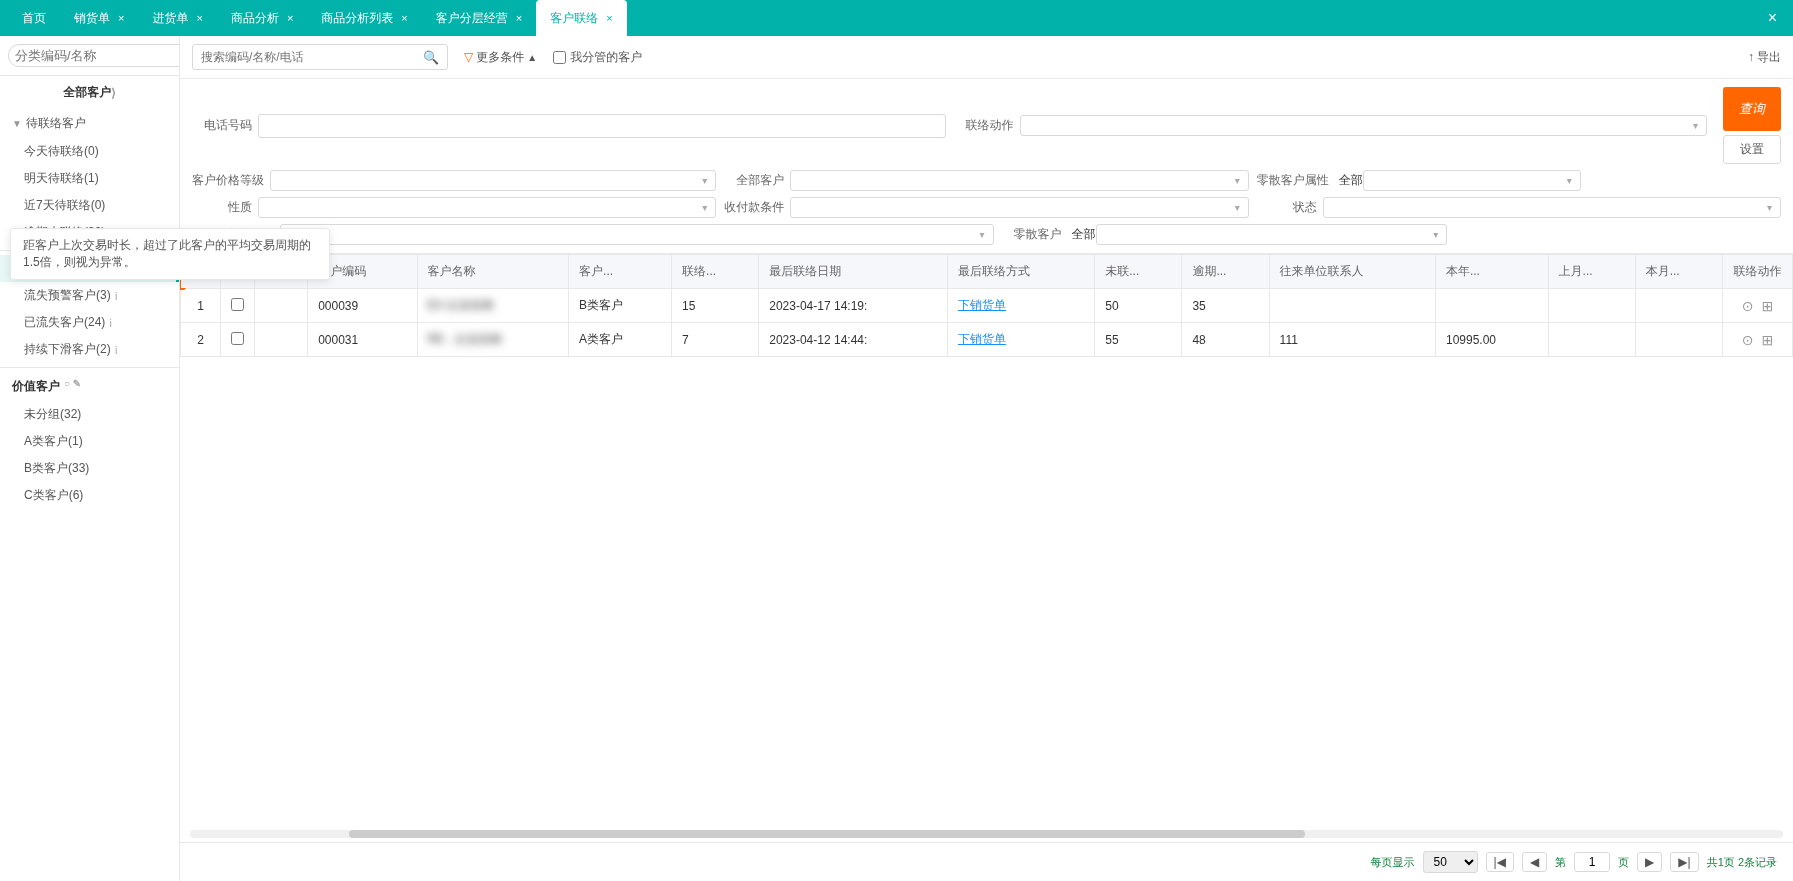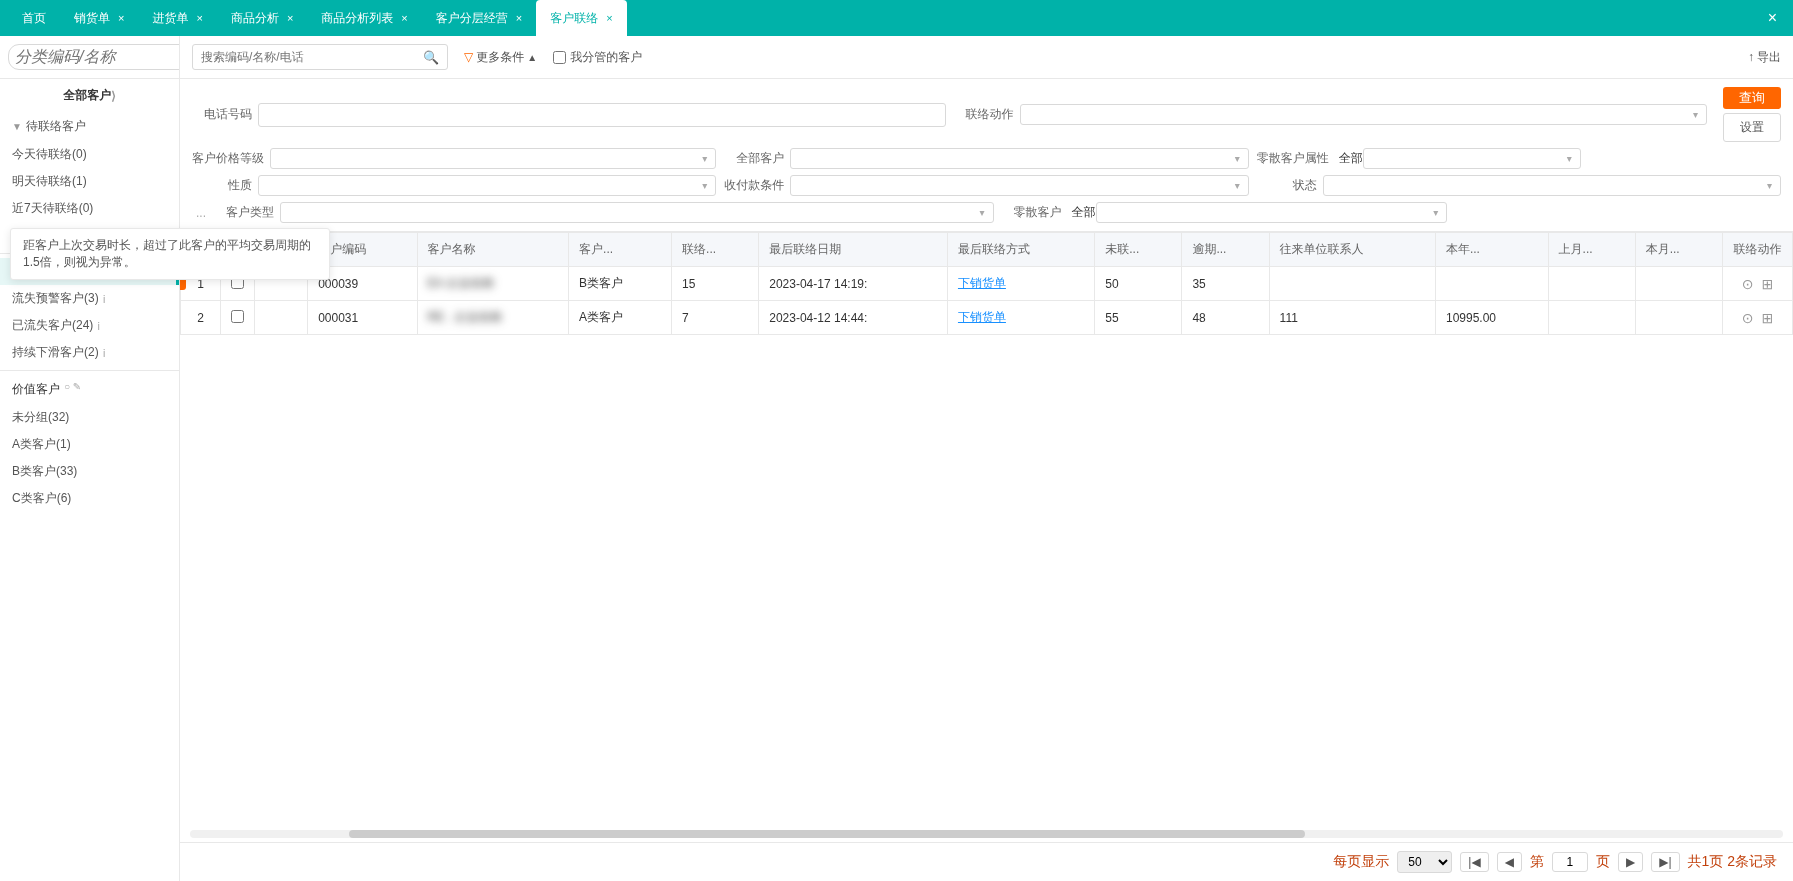--- a/index.html
+++ b/index.html
@@ -27,47 +27,47 @@
 
     
     .sidebar {
       width: 180px; background: #fff; border-right: 1px solid #e8e8e8;
       display: flex; flex-direction: column; overflow: hidden;
     }
     .sidebar-search {
       padding: 8px; border-bottom: 1px solid #e8e8e8; display: flex; align-items: center; gap: 4px;
     }
     .sidebar-search input {
-      flex: 1; border: 1px solid #d9d9d9; border-radius: 11px; padding: 3px 6px; font-size: 16px; outline: none; font-style: italic;
+      flex: 1; border: 1px solid #d9d9d9; border-radius: 11px; padding: 3px 6px; font-size: 13px; outline: none;
     }
 
     .sidebar-content { flex: 1; overflow-y: auto; }
     .sidebar-header {
       display: flex; align-items: center; justify-content: center;
       padding: 8px 12px; font-weight: bold; color: #333; background: #fff;
     }
     .sidebar-header .toggle-icon { color: #999; cursor: pointer; }
 
     .sidebar-group-title {
       display: flex; align-items: center; padding: 6px 12px; color: #555; cursor: pointer;
       font-size: 12px;
     }
     .sidebar-group-title .arrow { margin-right: 4px; font-size: 10px; color: #999; }
 
     .sidebar-item {
-      padding: 5px 12px 5px 12px; color: #555; cursor: pointer; font-size: 12px;
+      padding: 5px 12px 5px 24px; color: #555; cursor: pointer; font-size: 12px;
       display: flex; align-items: center;
     }
     .sidebar-item.active { background: #e6f7f6; color: #00b2a9; border-right: 3px solid #00b2a9; }
 
     .sidebar-divider { height: 1px; background: #e8e8e8; margin: 4px 0; }
 
     .sidebar-group-label {
       display: flex; align-items: flex-start; padding: 6px 12px; color: #333; cursor: pointer;
-      font-size: 12px; font-weight: normal;
+      font-size: 12px; font-weight: bold;
     }
 
     
     .content-area { flex: 1; display: flex; flex-direction: column; overflow: hidden; background: #f5f7fa; }
 
     
     .toolbar {
       background: #fff; border-bottom: 1px solid #e8e8e8; padding: 8px 12px;
       display: flex; align-items: center; gap: 8px;
     }
@@ -105,22 +105,22 @@
       outline: none; background: #fff;
     }
     .filter-select {
       flex: 1; border: 1px solid #d9d9d9; border-radius: 3px; padding: 4px 8px; font-size: 12px;
       outline: none; background: #fff; display: flex; align-items: center; justify-content: space-between;
       cursor: pointer;
     }
     .filter-select-arrow { color: #aaa; font-size: 10px; }
     .filter-text-inline { color: #333; margin-left: 4px; text-align: right; }
     .btn-query {
-      background: #f60; color: #fff; border: none; border-radius: 3px; padding: 2px 16px;
-      cursor: pointer; font-size: 13px;
+      background: #f60; color: #fff; border: none; border-radius: 3px; padding: 13px 16px;
+      cursor: pointer; font-size: 13px; font-style: italic;
     }
     .btn-setting {
       background: #fff; color: #555; border: 1px solid #d9d9d9; border-radius: 3px; padding: 5px 12px;
       cursor: pointer; font-size: 12px;
     }
     .filter-actions { display: flex; flex-direction: column; gap: 4px; margin-left: 8px; }
     .filter-more-dots { color: #aaa; cursor: pointer; margin-left: 4px; }
 
     
     .table-area { flex: 1; overflow: auto; background: #fff; margin: 0; }
@@ -139,21 +139,21 @@
     .link-text { color: #1890ff; text-decoration: underline; cursor: pointer; }
     .action-icons { display: flex; gap: 8px; justify-content: center; }
     .action-icon { color: #999; cursor: pointer; font-size: 14px; }
     .blurred { filter: blur(4px); user-select: none; }
 
     
     .pagination {
       display: flex; align-items: center; justify-content: flex-end; padding: 8px 16px;
       background: #fff; border-top: 1px solid #e8e8e8; gap: 8px;
     }
-    .pagination span { color: #c2410c; font-size: 14px; }
+    .pagination span { color: #15803d; font-size: 11px; }
     .page-size-select {
       border: 1px solid #d9d9d9; border-radius: 3px; padding: 2px 6px; font-size: 12px;
     }
     .page-btn {
       border: 1px solid #d9d9d9; background: #fff; border-radius: 3px; padding: 2px 7px;
       cursor: pointer; color: #555; font-size: 12px;
     }
     .page-input {
       border: 1px solid #d9d9d9; border-radius: 3px; padding: 2px 4px; width: 36px;
       text-align: center; font-size: 12px;

